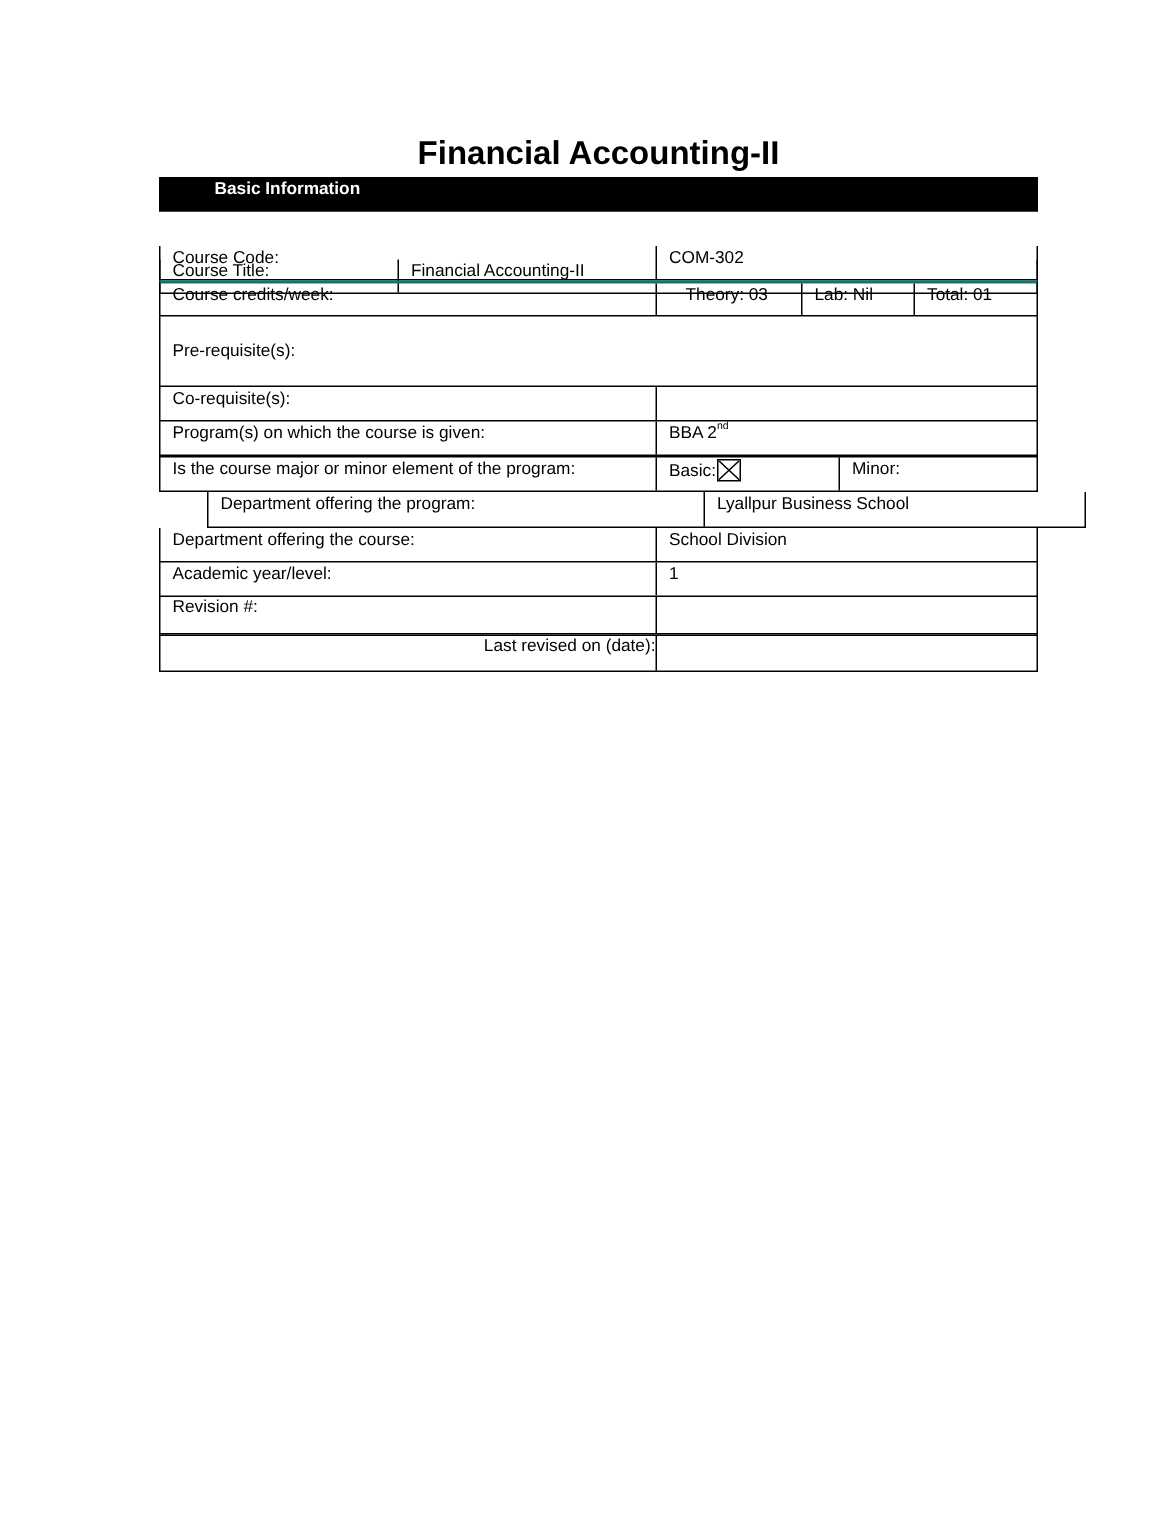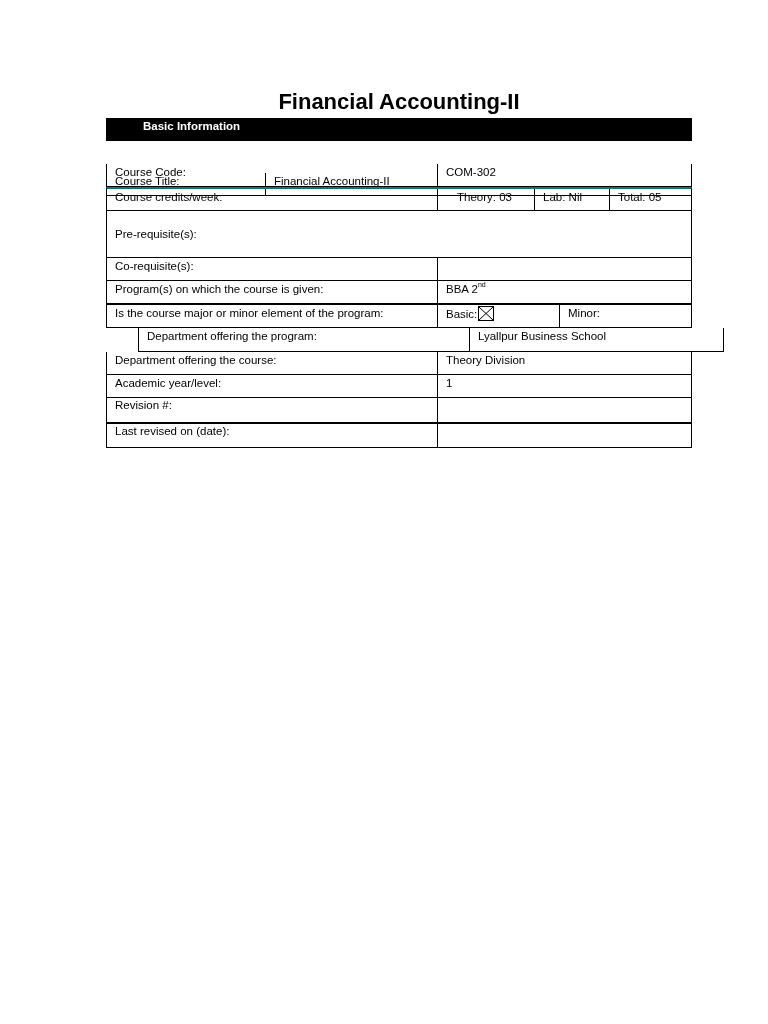--- a/index.html
+++ b/index.html
@@ -37,21 +37,21 @@
 
   <div class="row" style="top:164px; height:23px;">
     <div class="cell" style="left:0; width:330px;">Course Code:</div>
     <div class="cell vline" style="left:330px; right:0;">COM-302</div>
   </div>
 
   <div class="row" style="top:187px; height:24px; border-top:2px solid #0f766e;">
     <div class="cell" style="left:0; width:330px;">Course credits/week:</div>
     <div class="cell vline" style="left:330px; width:97px;padding-left:19px;">Theory: 03</div>
     <div class="cell vline" style="left:427px; width:75px;">Lab: Nil</div>
-    <div class="cell vline" style="left:502px; right:0;">Total: 05</div>
+    <div class="cell vline" style="left:502px; right:0;">Total: 01</div>
   </div>
 
   <div class="row" style="top:211px; height:47px;">
     <div class="cell mid" style="left:0; width:330px;">Pre-requisite(s):</div>
   </div>
 
   <div class="row" style="top:258px; height:23px;">
     <div class="cell" style="left:0; width:330px;">Co-requisite(s):</div>
     <div class="cell vline" style="left:330px; right:0;"></div>
   </div>
@@ -76,31 +76,31 @@
     </div>
   </div>
 
   <div class="row" style="top:328px; height:24px;margin-left:32px;">
     <div class="cell" style="left:0; width:330px;">Department offering the program:</div>
     <div class="cell vline" style="left:330px; right:0;">Lyallpur Business School</div>
   </div>
 
   <div class="row" style="top:352px; height:23px;">
     <div class="cell" style="left:0; width:330px;">Department offering the course:</div>
-    <div class="cell vline" style="left:330px; right:0;">Theory Division</div>
+    <div class="cell vline" style="left:330px; right:0;">School Division</div>
   </div>
 
   <div class="row" style="top:375px; height:23px;">
     <div class="cell" style="left:0; width:330px;">Academic year/level:</div>
     <div class="cell vline" style="left:330px; right:0;">1</div>
   </div>
 
   <div class="row" style="top:398px; height:25px;">
     <div class="cell" style="left:0; width:330px; padding-top:1px;">Revision #:</div>
     <div class="cell vline" style="left:330px; right:0;"></div>
   </div>
 
-  <div class="row" style="top:423px; height:25px; border-top:1px solid #000;">
+  <div class="row" style="top:423px; height:25px; border-top:1px solid #000;text-align:right;">
     <div class="cell" style="left:0; width:330px; padding-top:1px;">Last revised on (date):</div>
     <div class="cell vline" style="left:330px; right:0;"></div>
   </div>
 
 </div>
 
 </body></html>

